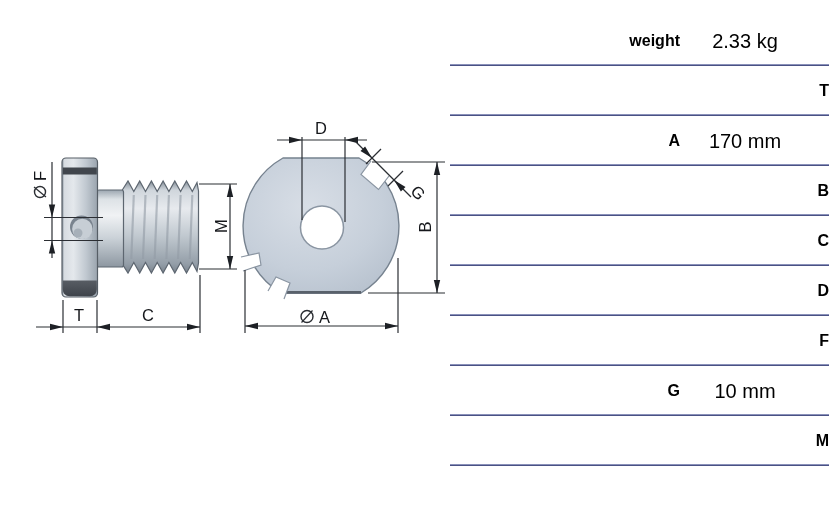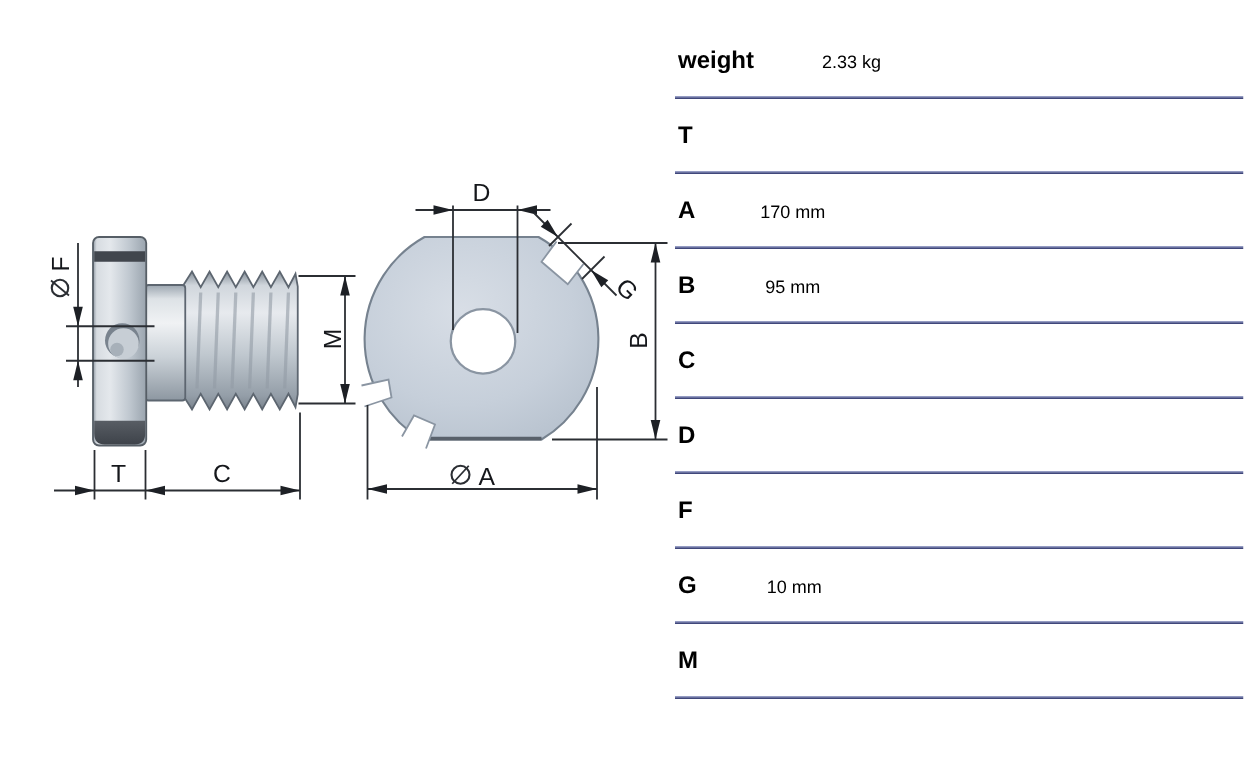--- a/index.html
+++ b/index.html
@@ -12,28 +12,28 @@
   .drawing-wrap{position:absolute;left:0;top:0;width:450px;height:507px;}
   .dim line, .dim .dl{stroke:#2b2e33;stroke-width:1.2;fill:none;}
   .dim .ah{fill:#1d2025;stroke:none;}
   .dim text{font-family:"Liberation Sans", sans-serif;font-size:16.5px;fill:#15171b;}
   .dim .dia{stroke:#2b2e33;stroke-width:1.4;fill:none;}
   .part-edge{stroke:#5d6670;stroke-width:1.2;}
   
   .spec-table{position:absolute;left:450px;top:16px;width:379px;}
   .spec-row{
     position:relative;height:50px;display:flex;align-items:center;
-    justify-content:flex-start;padding-left:2px;
+    justify-content:flex-end;padding-left:2px;
   }
   .spec-row::after{
     content:"";position:absolute;left:0;right:0;bottom:0;height:2px;
     background:linear-gradient(180deg,#a9b0d4 0%,#2b3269 100%);
   }
   .spec-label{font-size:16px;font-weight:bold;color:#000;}
-  .spec-value{width:130px;margin-right:19px;text-align:center;font-size:12px;color:#000;}
+  .spec-value{width:130px;margin-right:19px;text-align:center;font-size:20px;color:#000;}
 </style>
 </head>
 <body>
 
 <div class="drawing-wrap">
 <svg width="450" height="507" viewBox="0 0 450 507" xmlns="http://www.w3.org/2000/svg">
   <defs>
     <linearGradient id="gHead" x1="0" y1="0" x2="1" y2="0">
       <stop offset="0" stop-color="#8f99a3"></stop>
           <stop offset="0.07" stop-color="#d7dce1"></stop>
@@ -204,21 +204,20 @@
   </div>
   <div class="spec-row">
     <span class="spec-label">T</span>
   </div>
   <div class="spec-row">
     <span class="spec-label">A</span>
     <span class="spec-value">170 mm</span>
   </div>
   <div class="spec-row">
     <span class="spec-label">B</span>
-    <span class="spec-value">95 mm</span>
   </div>
   <div class="spec-row">
     <span class="spec-label">C</span>
   </div>
   <div class="spec-row">
     <span class="spec-label">D</span>
   </div>
   <div class="spec-row">
     <span class="spec-label">F</span>
   </div>

